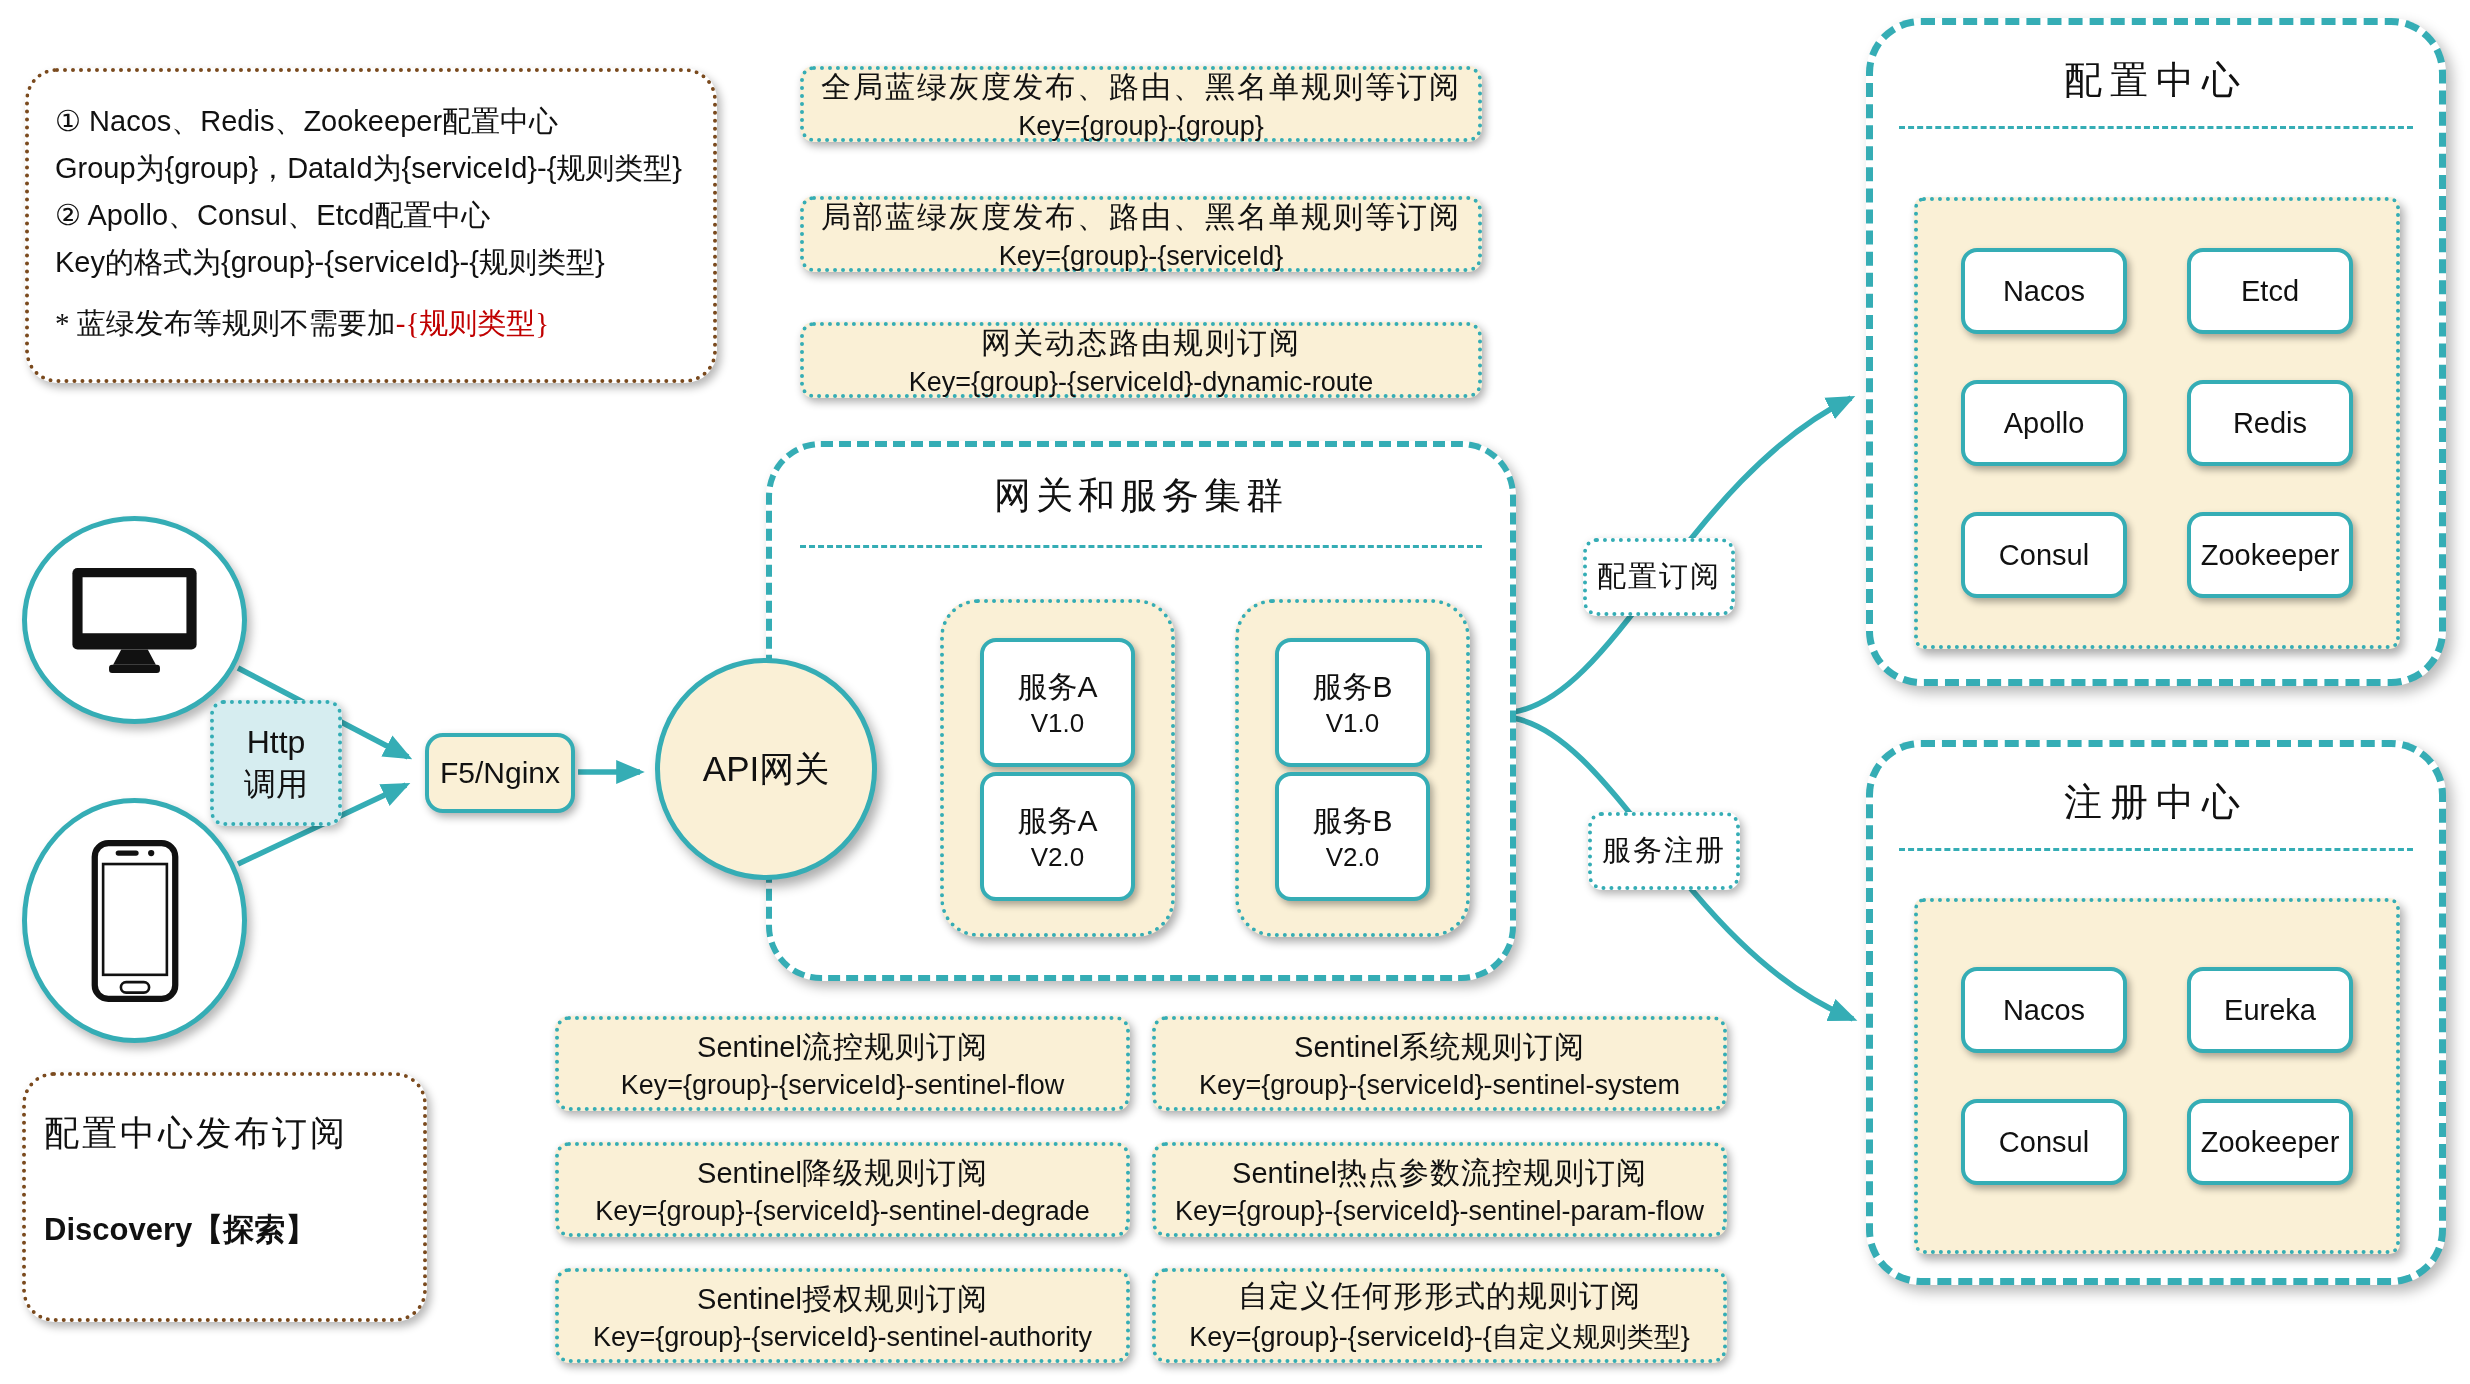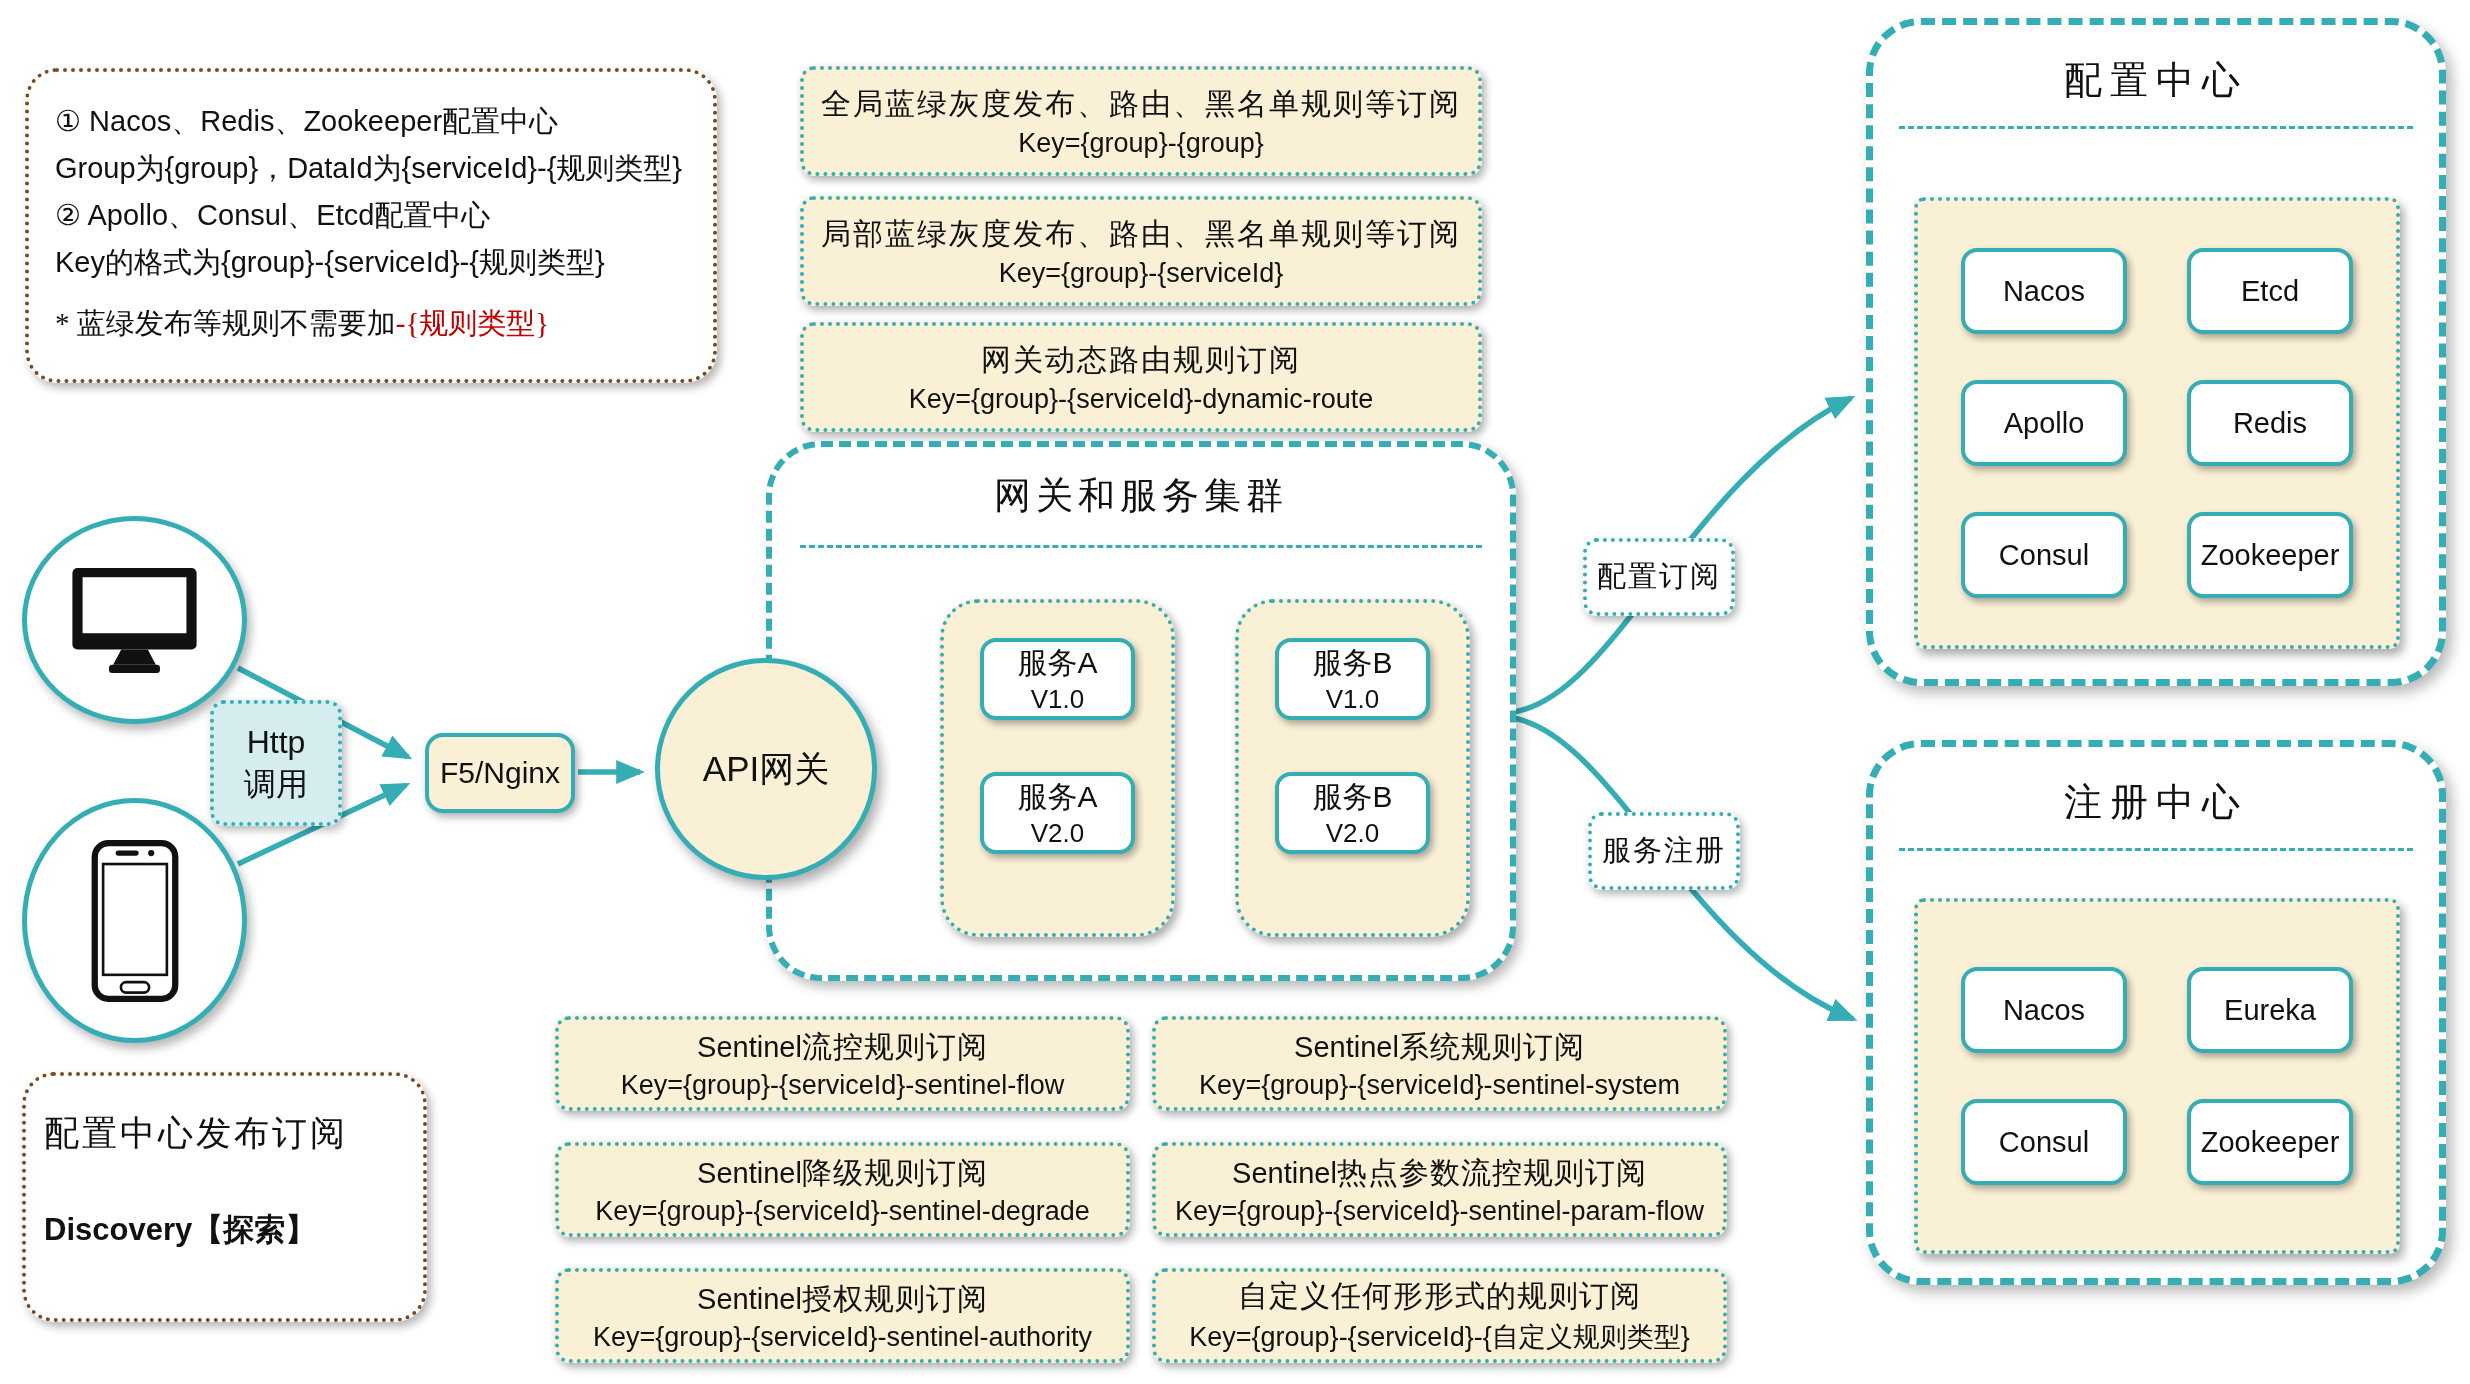--- a/index.html
+++ b/index.html
@@ -22,33 +22,33 @@
   }
   .note-box { left: 25px; top: 68px; width: 692px; height: 315px; padding: 26px 26px; font-size: 29px; line-height: 47px; }
   .note-foot { margin-top: 14px; }
   .red { color: #c00000; }
 
   
   .cream-dotted {
     background: #faf0d6; border: 4px dotted #35adb5; border-radius: 14px;
     box-shadow: 3px 4px 8px rgba(0,0,0,.32);
   }
-  .sub-box { left: 800px; width: 682px; height: 110px; gap: 3px; }
+  .sub-box { left: 800px; width: 682px; height: 76px; gap: 3px; }
   .sub-title { font-size: 30px; letter-spacing: 2px; }
   .sub-key { font-size: 27px; }
 
   
   .gw-box { left: 766px; top: 441px; width: 750px; height: 540px; background: #fff;
     border: 6px dashed #35adb5; border-radius: 55px; box-shadow: 5px 6px 12px rgba(0,0,0,.28); }
   .gw-title { position: absolute; top: 24px; left: 0; right: 0; text-align: center; font-size: 37px; letter-spacing: 5px; }
   .gw-sep { position: absolute; top: 98px; left: 28px; right: 28px; border-top: 3px dashed #35adb5; }
   .cluster { position: absolute; top: 152px; width: 235px; height: 338px; background: #faf0d6;
     border: 4px dotted #35adb5; border-radius: 38px; box-shadow: 4px 5px 9px rgba(0,0,0,.32); }
   .cluster-a { left: 168px; } .cluster-b { left: 463px; }
-  .svc { position: absolute; left: 36px; width: 155px; height: 82px; background: #fff;
+  .svc { position: absolute; left: 36px; width: 155px; height: 129px; background: #fff;
     border: 4px solid #35adb5; border-radius: 16px; box-shadow: 3px 4px 7px rgba(0,0,0,.32); }
   .svc-1 { top: 35px; } .svc-2 { top: 169px; }
   .svc-name { font-size: 30px; } .svc-ver { font-size: 26px; }
 
   .api-circle { left: 655px; top: 658px; width: 222px; height: 222px; border-radius: 50%;
     background: #faf0d6; border: 5px solid #35adb5; box-shadow: 5px 7px 12px rgba(0,0,0,.32);
     font-size: 35px; z-index: 5; }
 
   .f5-box { left: 425px; top: 733px; width: 150px; height: 80px; background: #faf0d6;
     border: 4px solid #35adb5; border-radius: 18px; box-shadow: 3px 4px 8px rgba(0,0,0,.32); font-size: 30px; }

